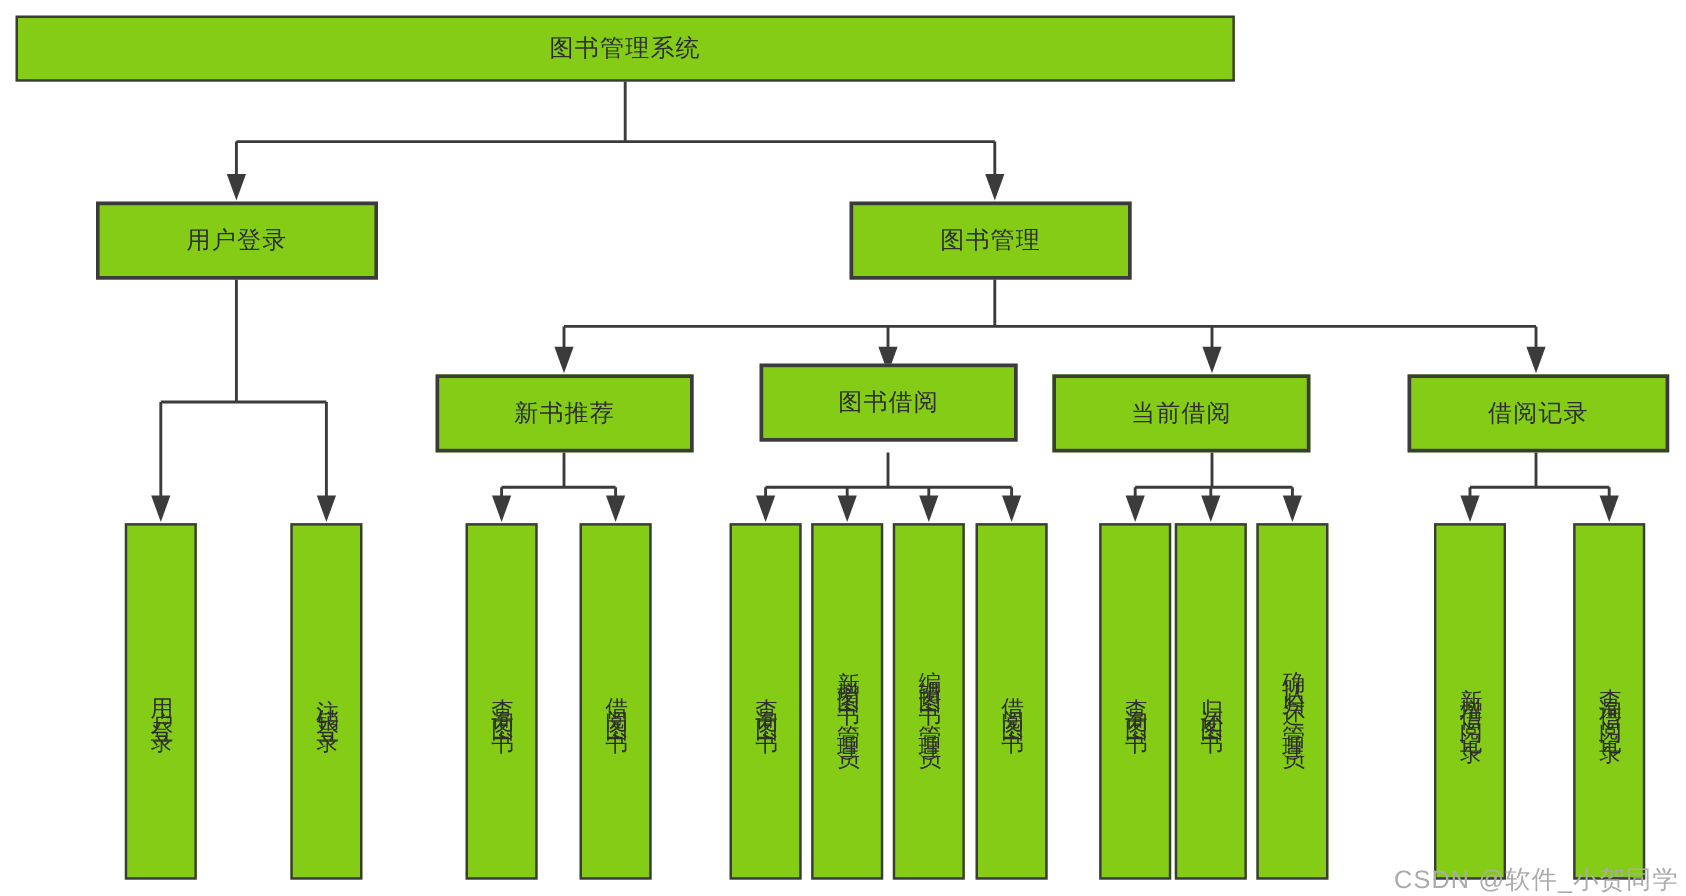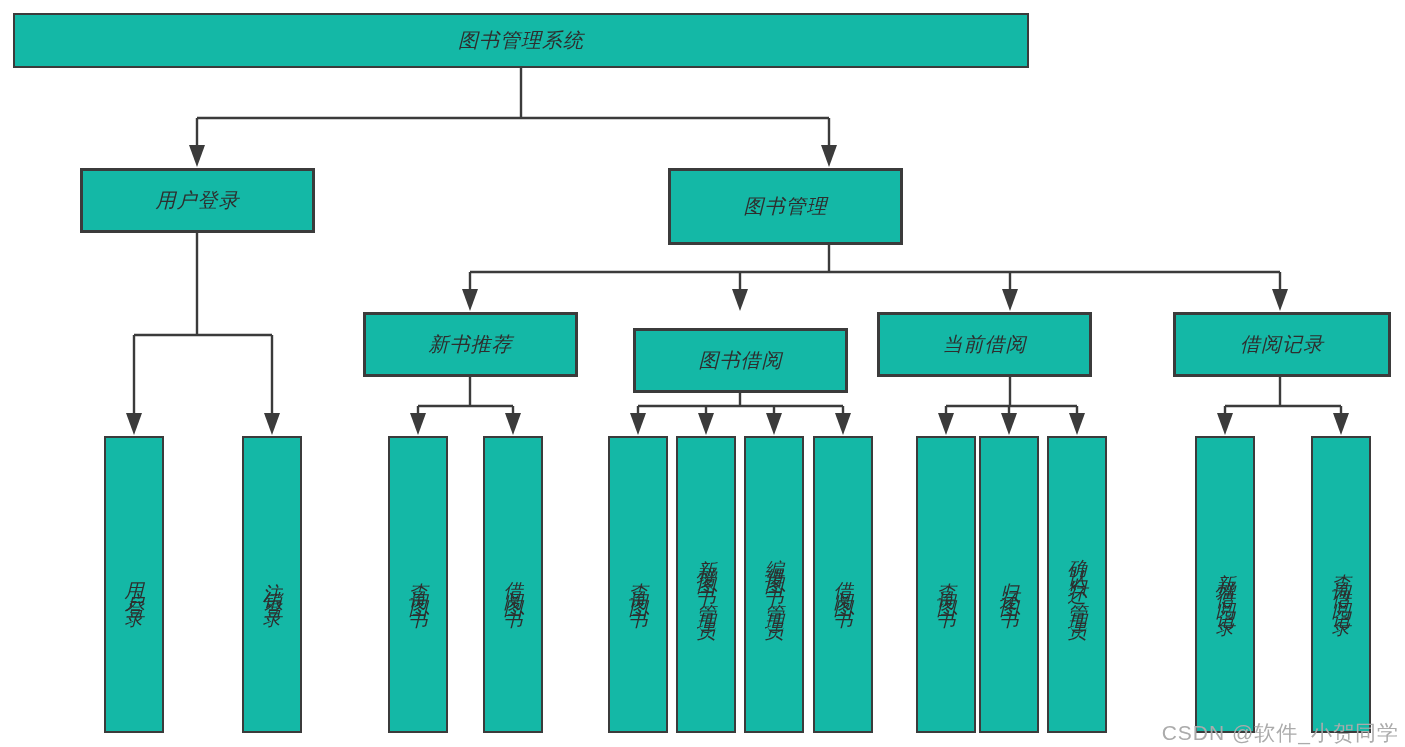--- a/index.html
+++ b/index.html
@@ -15,28 +15,27 @@
     background:var(--bg);
     font-family:"Liberation Sans","DejaVu Sans",sans-serif;
     overflow:hidden;
   }
   #wires{position:absolute;left:0;top:0;width:1405px;height:747px;}
   #wires path{stroke:var(--line);stroke-width:2.4;fill:none;}
   #wires polygon{fill:var(--line);stroke:none;}
   .box{
     position:absolute;
     box-sizing:border-box;
-    background:#14b8a6;
+    background:#84cc16;
     border:3px solid var(--line);
     display:flex;align-items:center;justify-content:center;
     color:var(--text);
     font-size:20px;
     letter-spacing:1px;
     white-space:nowrap;
-    font-style:italic;
   }
   .root-box{border-width:2px;}
   .leaf{
     border-width:2px;
     font-size:19px;
     top:436px;width:60px;height:297px;
   }
   .leaf .vtxt{
     writing-mode:vertical-rl;
     text-orientation:mixed;
@@ -91,24 +90,24 @@
         <polygon points="1001,413 1017,413 1009,435"></polygon>
         <polygon points="1069,413 1085,413 1077,435"></polygon>
         <polygon points="1217,413 1233,413 1225,435"></polygon>
         <polygon points="1333,413 1349,413 1341,435"></polygon>
       </g>
   </svg>
 
   <div class="box root-box" style="left:13px;top:13px;width:1016px;height:55px">图书管理系统</div>
 
   <div class="box" style="left:80px;top:168px;width:235px;height:65px">用户登录</div>
-  <div class="box" style="left:668px;top:168px;width:235px;height:77px">图书管理</div>
+  <div class="box" style="left:708px;top:168px;width:235px;height:65px">图书管理</div>
 
   <div class="box" style="left:363px;top:312px;width:215px;height:65px">新书推荐</div>
-  <div class="box" style="left:633px;top:328px;width:215px;height:65px">图书借阅</div>
+  <div class="box" style="left:633px;top:303px;width:215px;height:65px">图书借阅</div>
   <div class="box" style="left:877px;top:312px;width:215px;height:65px">当前借阅</div>
   <div class="box" style="left:1173px;top:312px;width:218px;height:65px">借阅记录</div>
 
   <div class="box leaf" style="left:104px">
     <span class="vtxt">用户登录</span>
   </div>
   <div class="box leaf" style="left:242px">
     <span class="vtxt">注销登录</span>
   </div>
 

